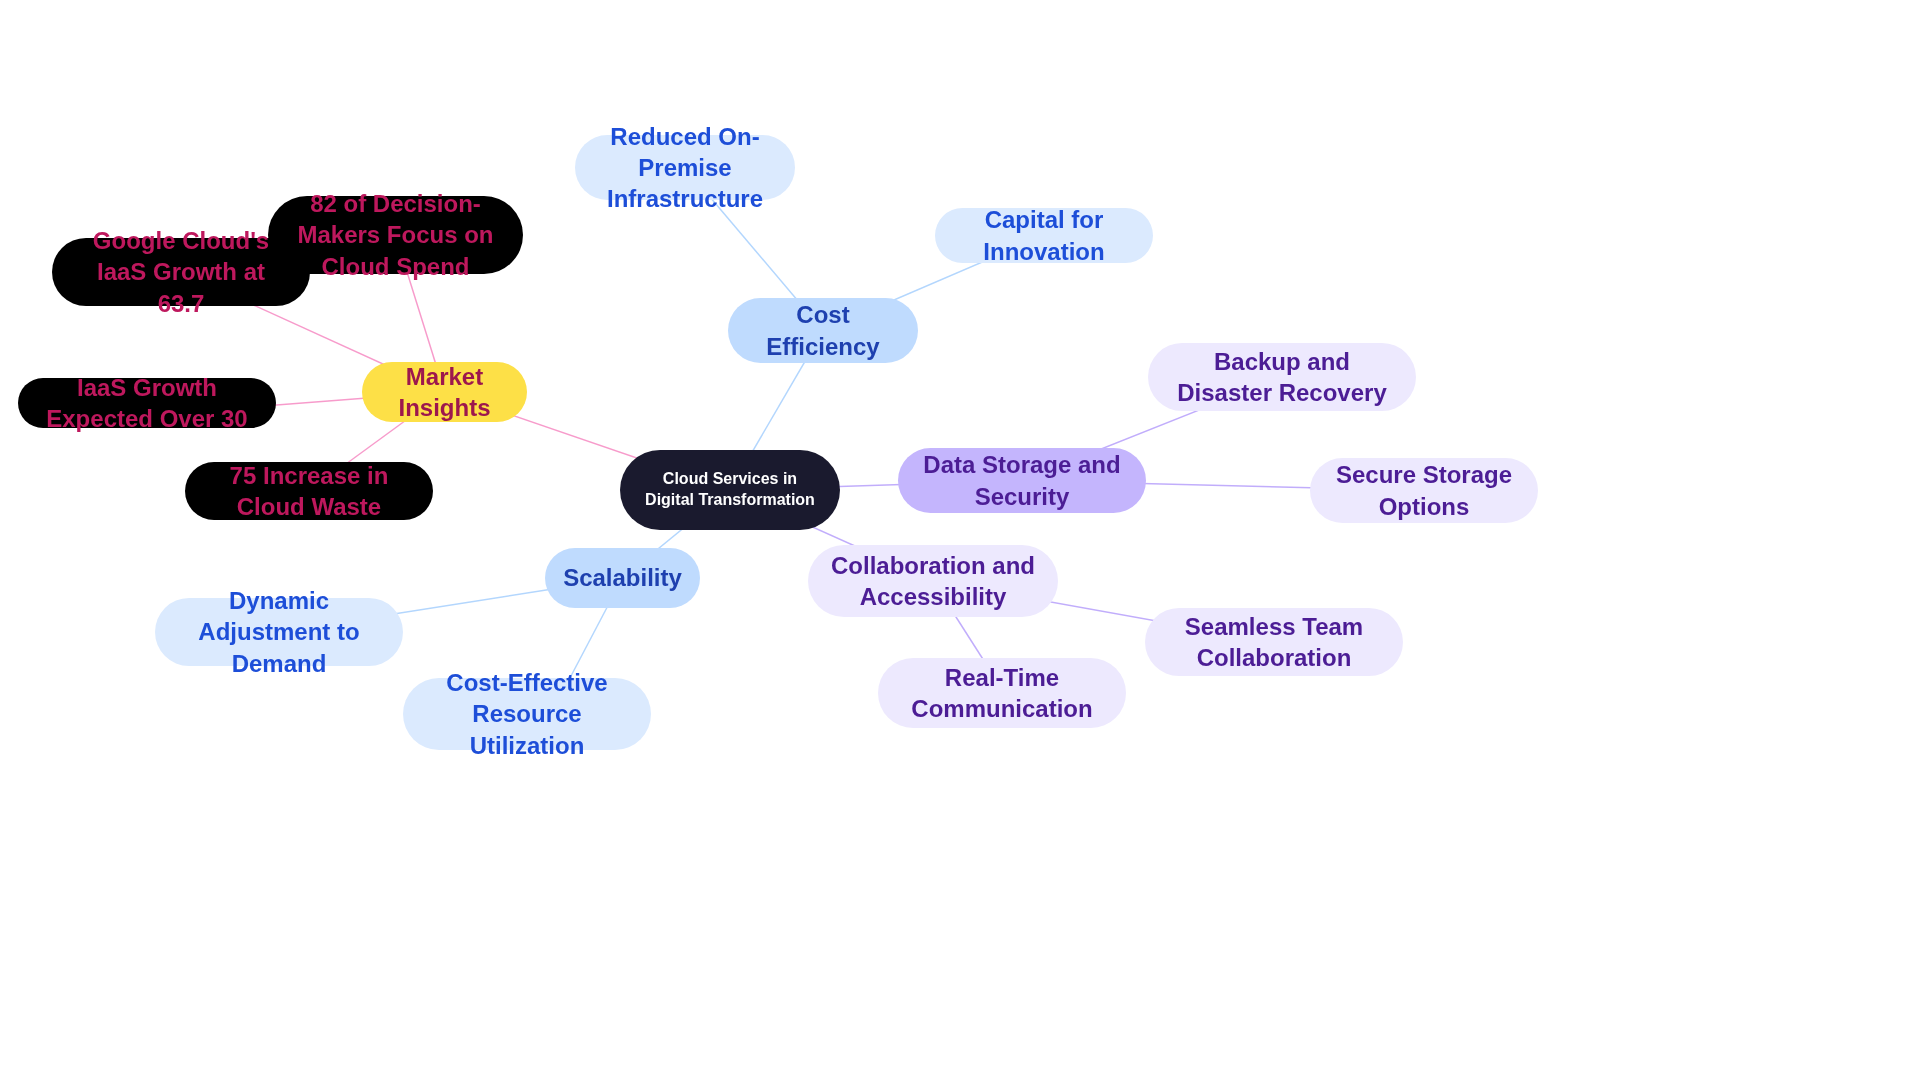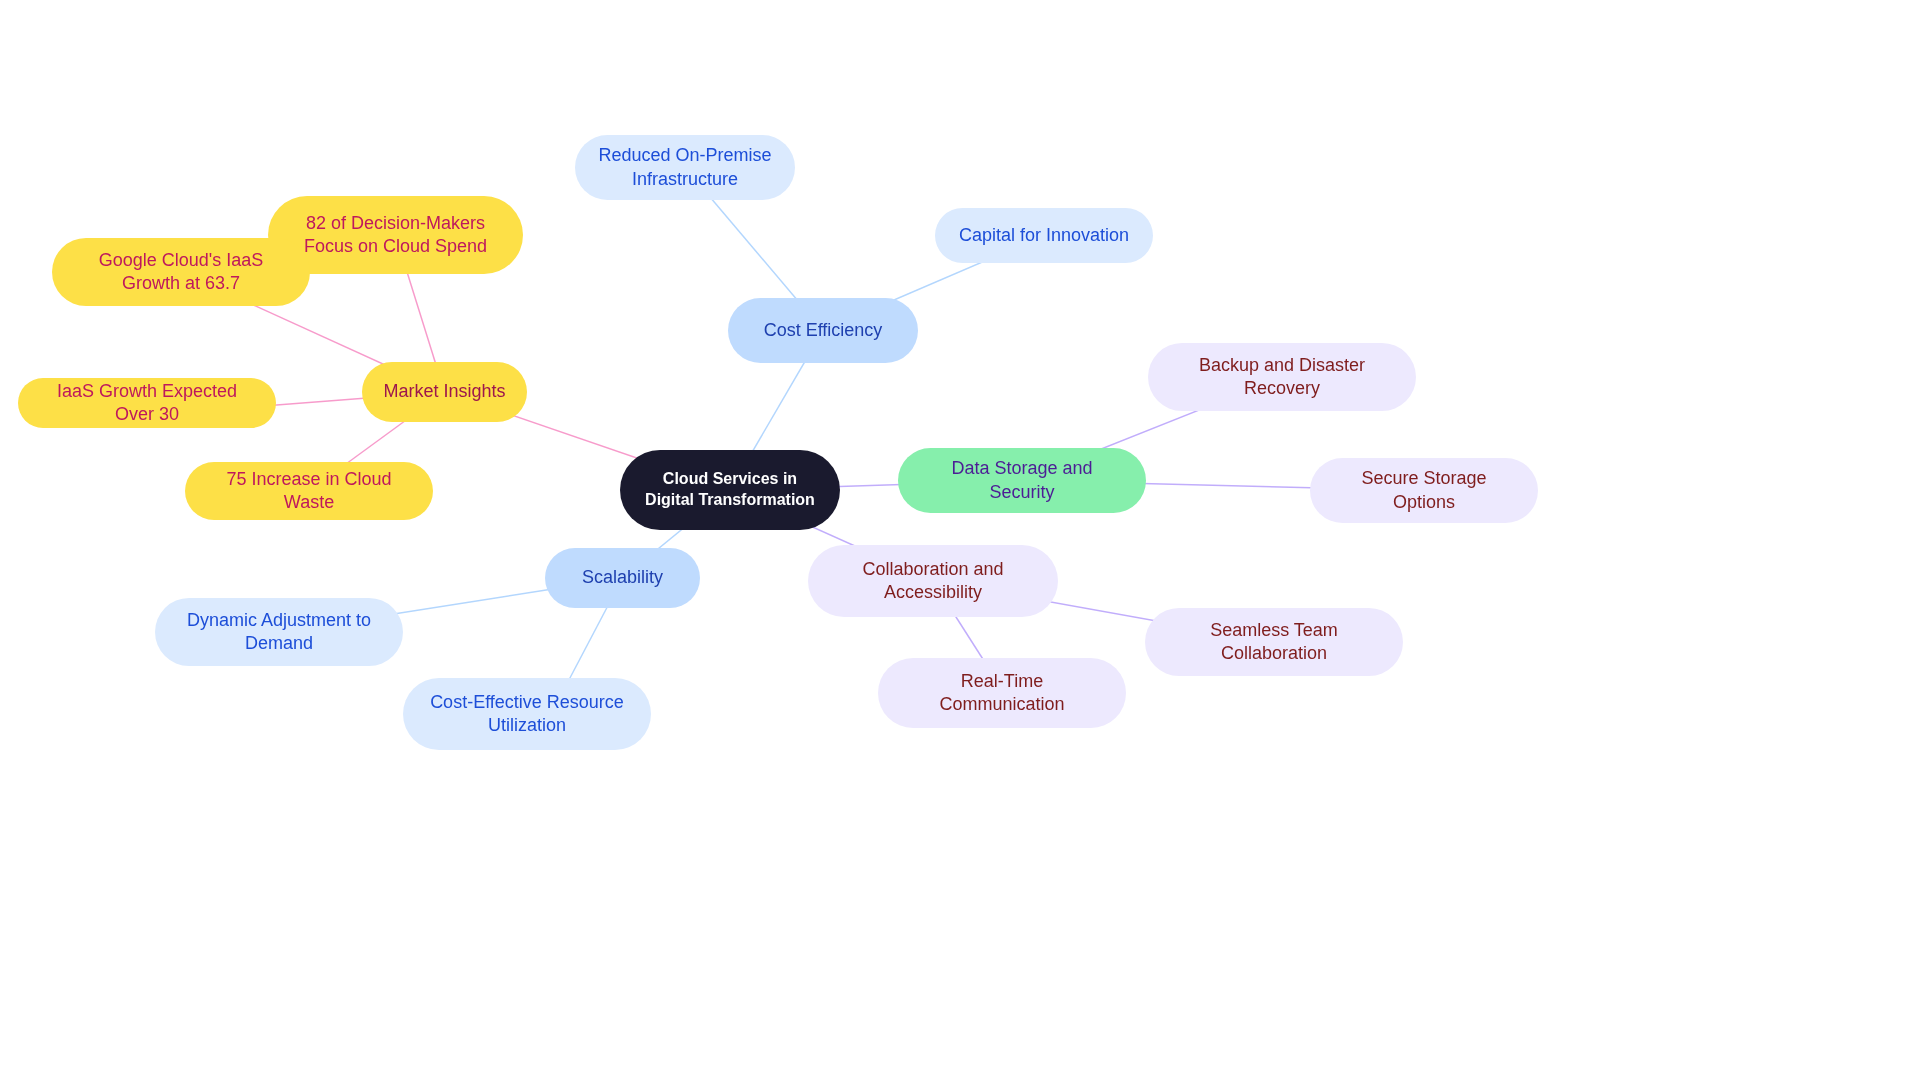--- a/index.html
+++ b/index.html
@@ -11,63 +11,63 @@
       overflow: hidden;
       position: relative;
     }
     .node {
       position: absolute;
       border-radius: 40px;
       display: flex;
       align-items: center;
       justify-content: center;
       text-align: center;
-      font-size: 18px;
-      font-weight: 400;
+      font-size: 24px;
+      font-weight: 700;
       line-height: 1.3;
       padding: 12px 20px;
     }
     .node-center {
       background: #1a1a2e;
       color: #ffffff;
       font-size: 16px;
       font-weight: 600;
       border-radius: 40px;
       width: 220px;
       height: 80px;
     }
     .node-pink {
       background: #fde047;
       color: #9d174d;
       border: none;
     }
     .node-pink-light {
-      background: #fde047;
+      background: #000000;
       color: #be185d;
       border: none;
     }
     .node-blue {
       background: #bfdbfe;
       color: #1e40af;
       border: none;
     }
     .node-blue-light {
       background: #dbeafe;
       color: #1d4ed8;
       border: none;
     }
     .node-purple {
-      background: #86efac;
+      background: #c4b5fd;
       color: #4c1d95;
       border: none;
       text-align: center;
     }
     .node-purple-light {
       background: #ede9fe;
-      color: #7f1d1d;
+      color: #4c1d95;
       border: none;
     }
     svg#lines {
       position: absolute;
       top: 0; left: 0;
       width: 1920px;
       height: 1083px;
       pointer-events: none;
     }
   </style>

